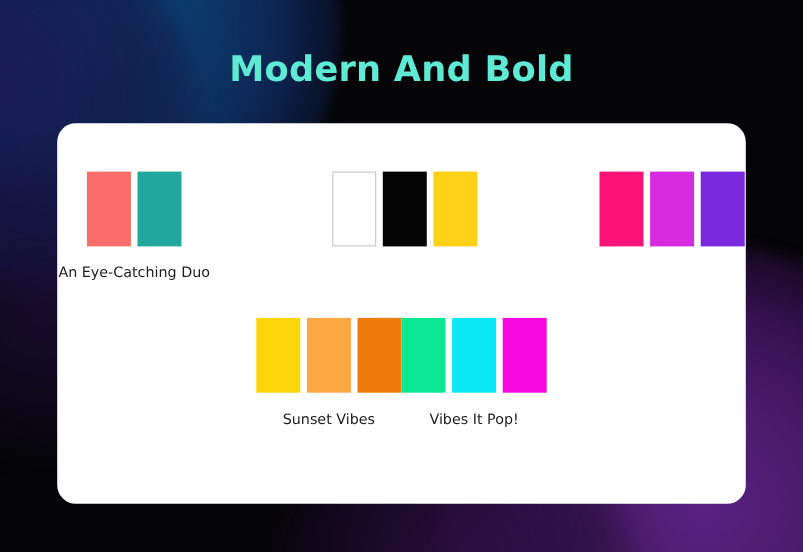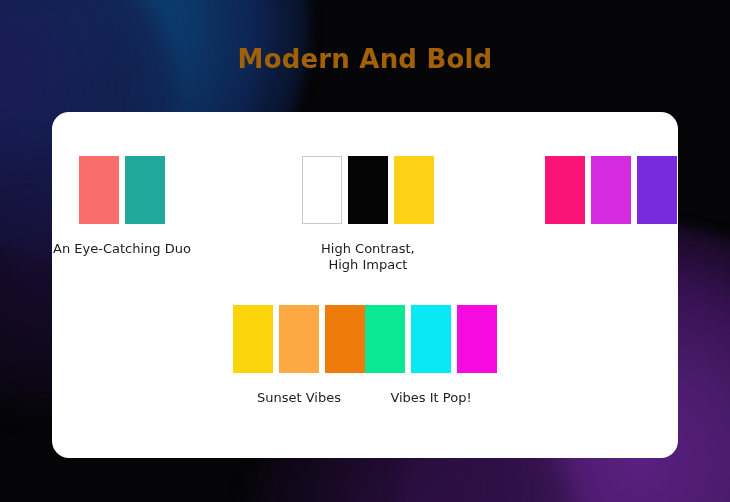--- a/index.html
+++ b/index.html
@@ -81,22 +81,22 @@
     filter: blur(14px);
   }
 
   
   .title {
     position: absolute;
     top: 44px;
     left: 0;
     width: 100%;
     text-align: center;
-    color: #a16207;
-    font-size: 26px;
+    color: #5eead4;
+    font-size: 32px;
     font-weight: 700;
     letter-spacing: 0.2px;
     font-family: "DejaVu Sans", "Liberation Sans", sans-serif;
     z-index: 5;
   }
 
   
   .card {
     position: absolute;
     left: 52px;
@@ -180,22 +180,20 @@
               <div class="swatch" title="#22a79c" style="background: rgb(34, 167, 156);"></div>
             </div>
             <div class="palette-label">An Eye-Catching Duo</div>
           </div>
           <div class="palette">
             <div class="swatches">
               <div class="swatch bordered" title="#ffffff" style="background: rgb(255, 255, 255);"></div>
               <div class="swatch" title="#050505" style="background: rgb(5, 5, 5);"></div>
               <div class="swatch" title="#fcd116" style="background: rgb(252, 209, 22);"></div>
             </div>
-            <div class="palette-label">High Contrast,
-High Impact</div>
           </div>
           <div class="palette">
             <div class="swatches">
               <div class="swatch" title="#fc1378" style="background: rgb(252, 19, 120);"></div>
               <div class="swatch" title="#d42ae0" style="background: rgb(212, 42, 224);"></div>
               <div class="swatch" title="#7a2ade" style="background: rgb(122, 42, 222);"></div>
             </div>
           </div>
         </div>
       <div class="row row-bottom">

